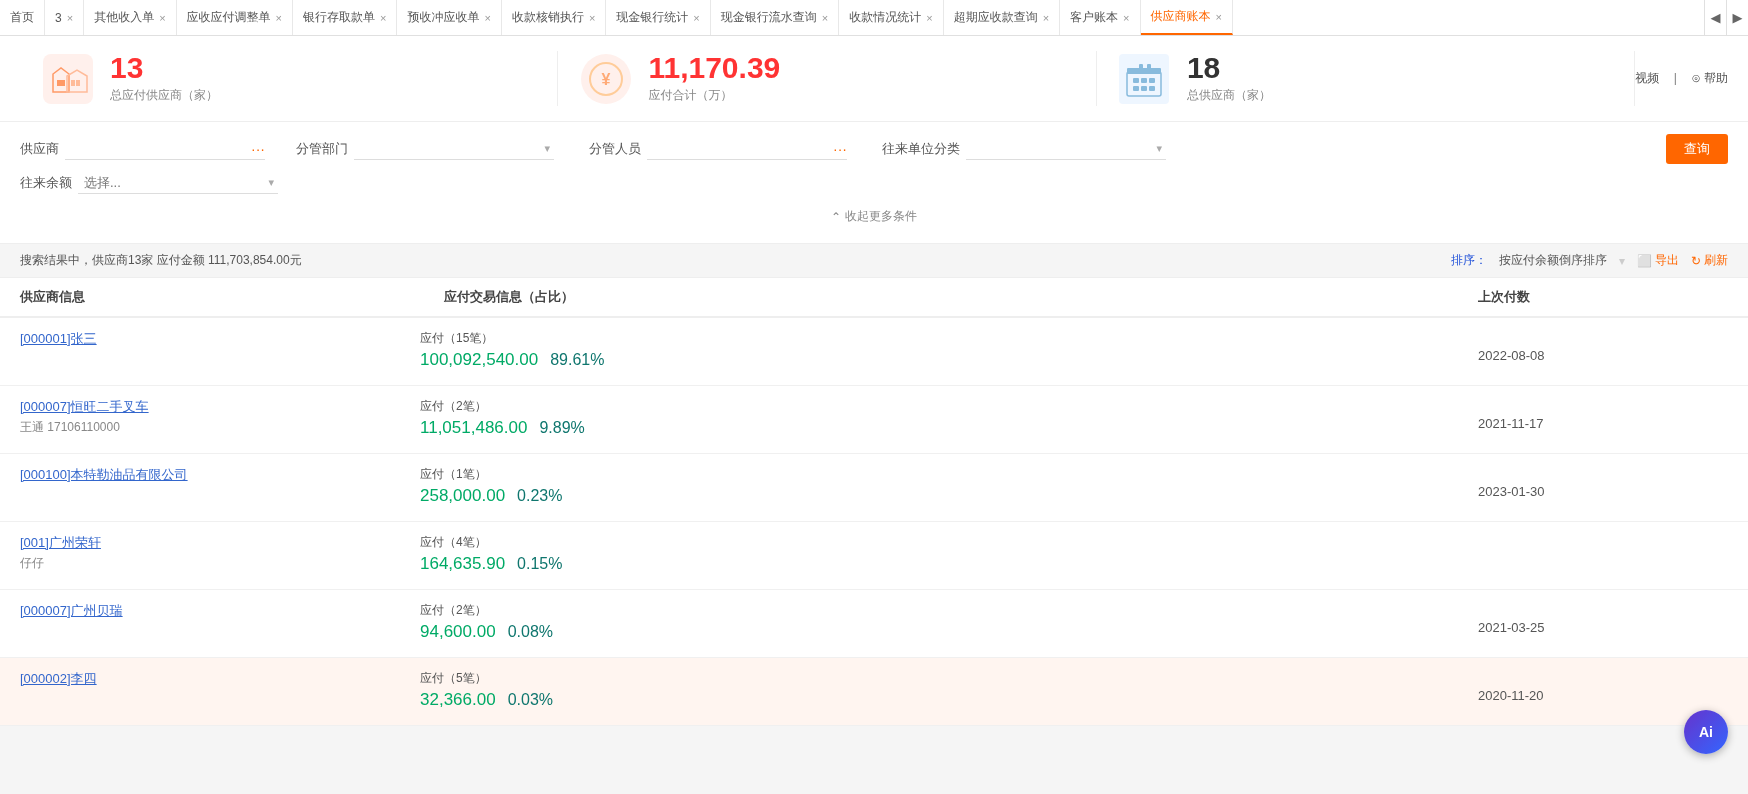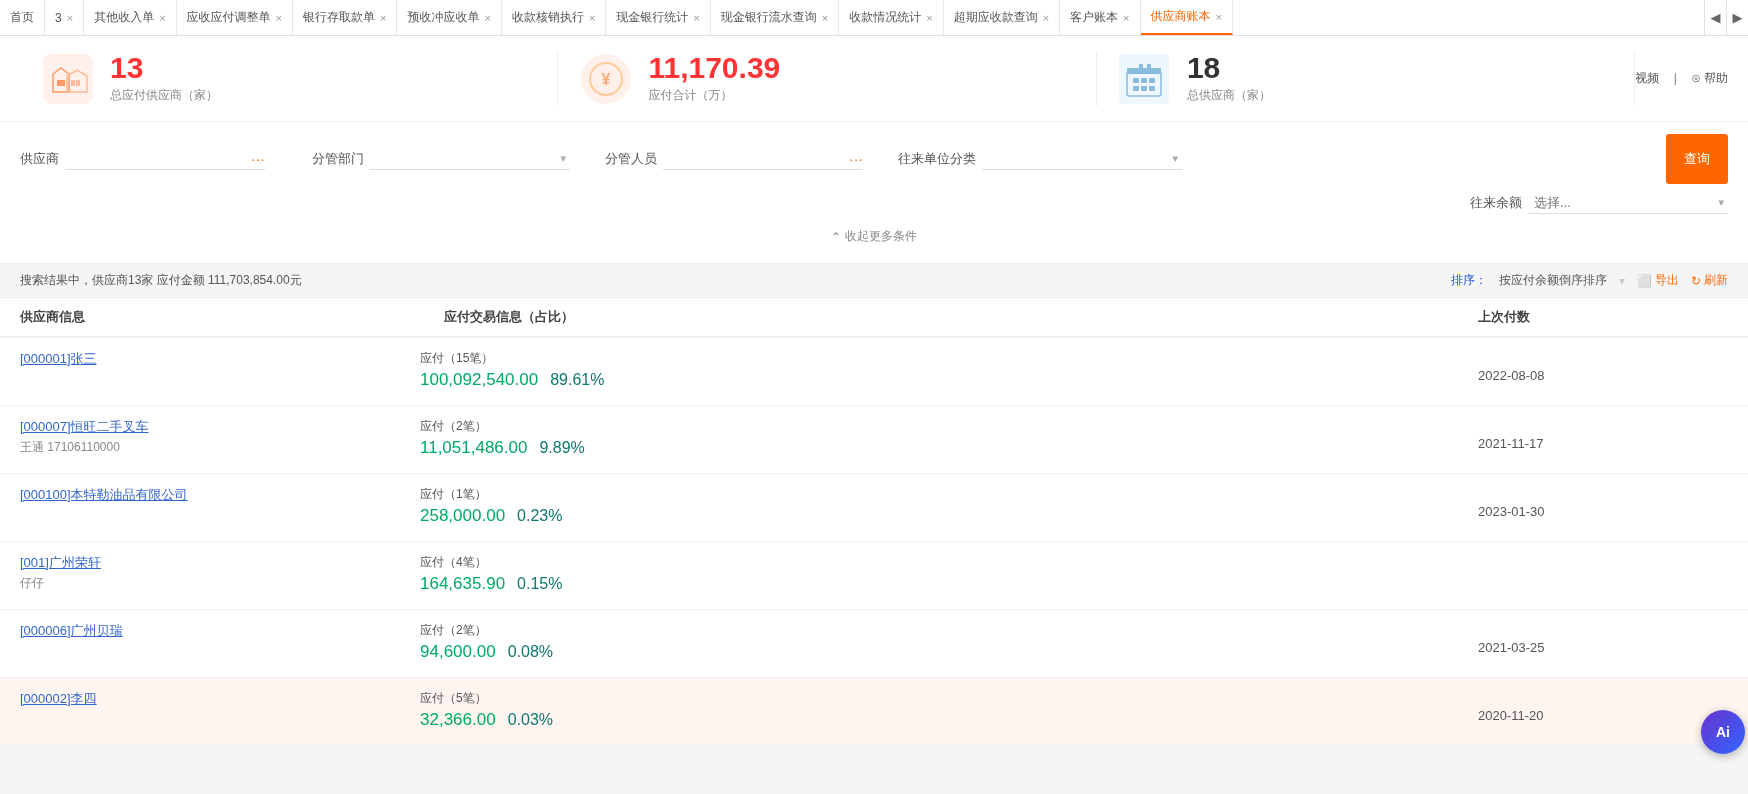--- a/index.html
+++ b/index.html
@@ -85,21 +85,20 @@
     .filter-area {
       background: #fff;
       padding: 12px 20px;
       border-bottom: 1px solid #eee;
     }
     .filter-row {
       display: flex;
       align-items: center;
       margin-bottom: 8px;
       gap: 15px;
-      justify-content: flex-end;
     }
     .filter-row:last-child { margin-bottom: 0; }
     .filter-item {
       display: flex;
       align-items: center;
       gap: 6px;
     }
     .filter-label {
       font-size: 13px;
       color: #555;
@@ -128,21 +127,21 @@
     }
     .ellipsis-btn {
       color: #ff6600;
       cursor: pointer;
       font-size: 14px;
     }
     .query-btn {
       background: #ff6600;
       color: #fff;
       border: none;
-      padding: 16px 18px;
+      padding: 6px 18px;
       border-radius: 3px;
       cursor: pointer;
       font-size: 13px;
       margin-left: auto;
     }
     .collapse-btn {
       display: flex;
       align-items: center;
       justify-content: center;
       padding: 6px 0;
@@ -359,21 +358,21 @@
   <div class="filter-row">
 
     <div class="filter-item">
       <span class="filter-label">供应商</span>
       <div class="filter-dropdown">
         <input type="text" style="width: 150px;">
         <span class="ellipsis-btn">···</span>
       </div>
     </div>
 
-    <div class="filter-item" style="margin-left:32px;">
+    <div class="filter-item" style="margin-left:16px;">
       <span class="filter-label">分管部门</span>
       <div class="filter-dropdown">
         <input type="text" style="width: 200px;">
         <span class="arrow">▾</span>
       </div>
     </div>
 
     <div class="filter-item" style="margin-left:20px;">
       <span class="filter-label">分管人员</span>
       <div class="filter-dropdown">
@@ -507,21 +506,21 @@
         </div>
       </div>
       <div class="col-lastpay">
         <div class="last-pay"></div>
       </div>
     </div>
 
     <div class="table-row">
       <div class="col-supplier">
         <div>
-          <span class="supplier-link">[000006]广州贝瑞</span>
+          <span class="supplier-link">[000007]广州贝瑞</span>
         </div>
       </div>
       <div class="col-transaction">
         <div class="tx-label">应付（2笔）</div>
         <div class="tx-row">
           <span class="tx-amount">94,600.00</span>
           <span class="tx-percent">0.08%</span>
         </div>
       </div>
       <div class="col-lastpay">
@@ -543,13 +542,13 @@
         </div>
       </div>
       <div class="col-lastpay">
         <div class="last-pay">2020-11-20</div>
       </div>
     </div>
 
   </div>
 </div>
 
-<div style="position:fixed; bottom:40px; right:3px; background: linear-gradient(135deg, #6633cc, #3366ff); color:#fff; border-radius:50%; width:44px; height:44px; display:flex; align-items:center; justify-content:center; font-size:14px; font-weight:bold; cursor:pointer; box-shadow: 0 2px 8px rgba(0,0,0,0.3);">Ai</div>
+<div style="position:fixed; bottom:40px; right:20px; background: linear-gradient(135deg, #6633cc, #3366ff); color:#fff; border-radius:50%; width:44px; height:44px; display:flex; align-items:center; justify-content:center; font-size:14px; font-weight:bold; cursor:pointer; box-shadow: 0 2px 8px rgba(0,0,0,0.3);">Ai</div>
 
 </body></html>

